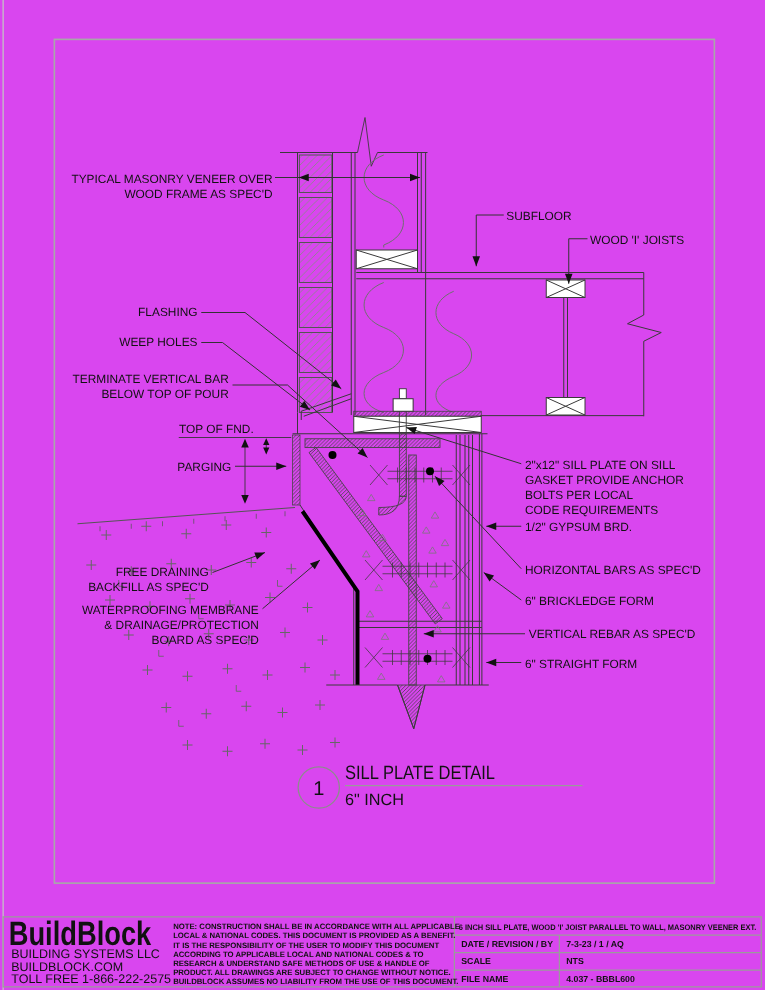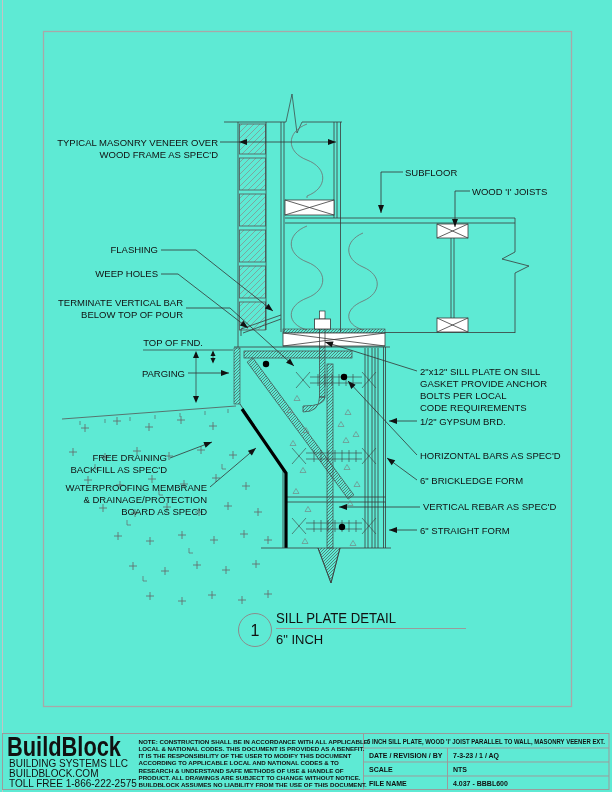--- a/index.html
+++ b/index.html
@@ -1,16 +1,16 @@
 <!DOCTYPE html>
 <html><head>
 <meta charset="utf-8">
 <style>
   html,body{margin:0;padding:0;background:#fff;}
-  .page{position:relative;width:612px;height:792px;background:#5eead4;overflow:hidden;
+  .page{position:relative;width:612px;height:792px;background:#d946ef;overflow:hidden;
         font-family:"Liberation Sans",sans-serif;}
   svg text{font-family:"Liberation Sans",sans-serif;fill:#111;}
 </style>
 </head>
 <body>
 
 <div class="page">
 <svg width="612" height="792" viewBox="0 0 612 792">
   <defs>
     <pattern id="brickhatch" patternUnits="userSpaceOnUse" width="6" height="6">

